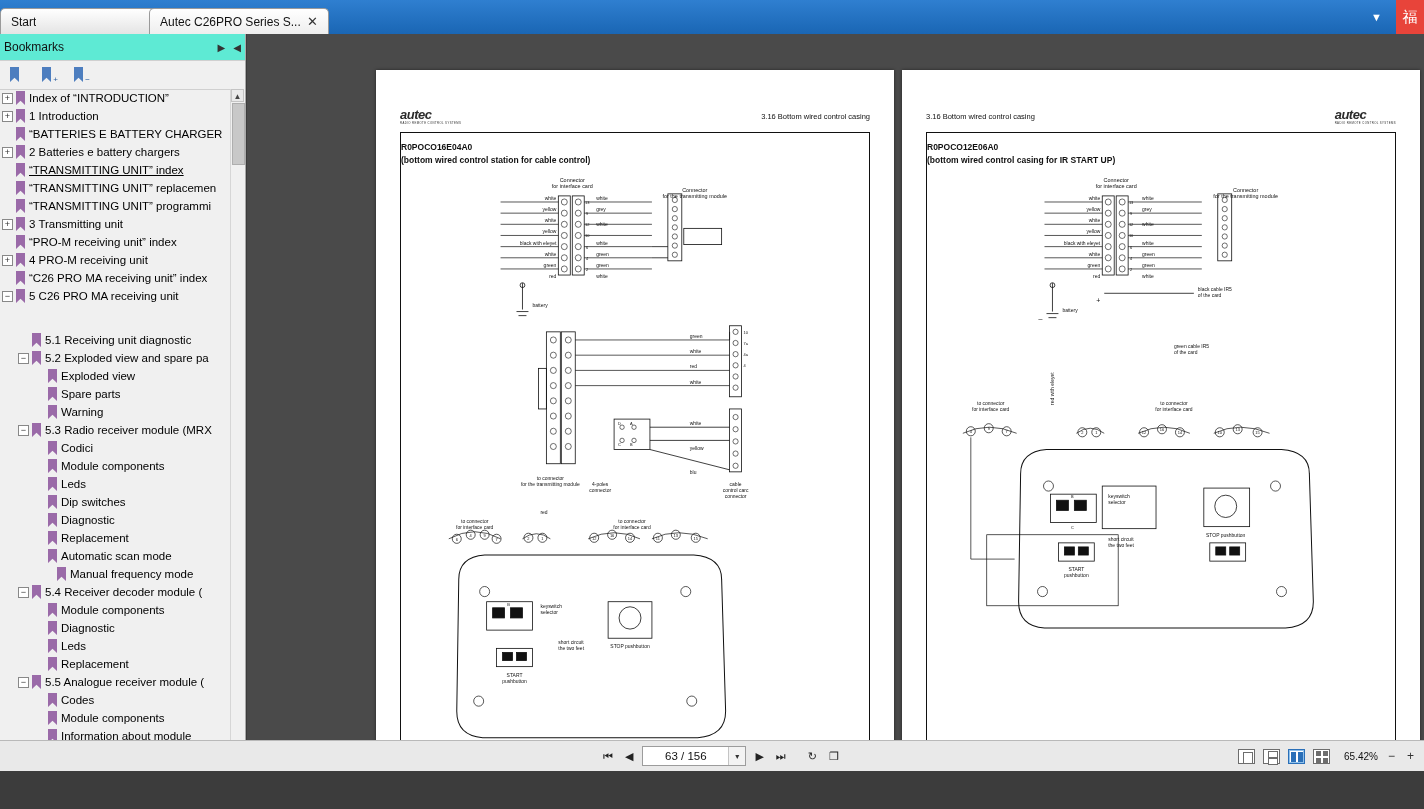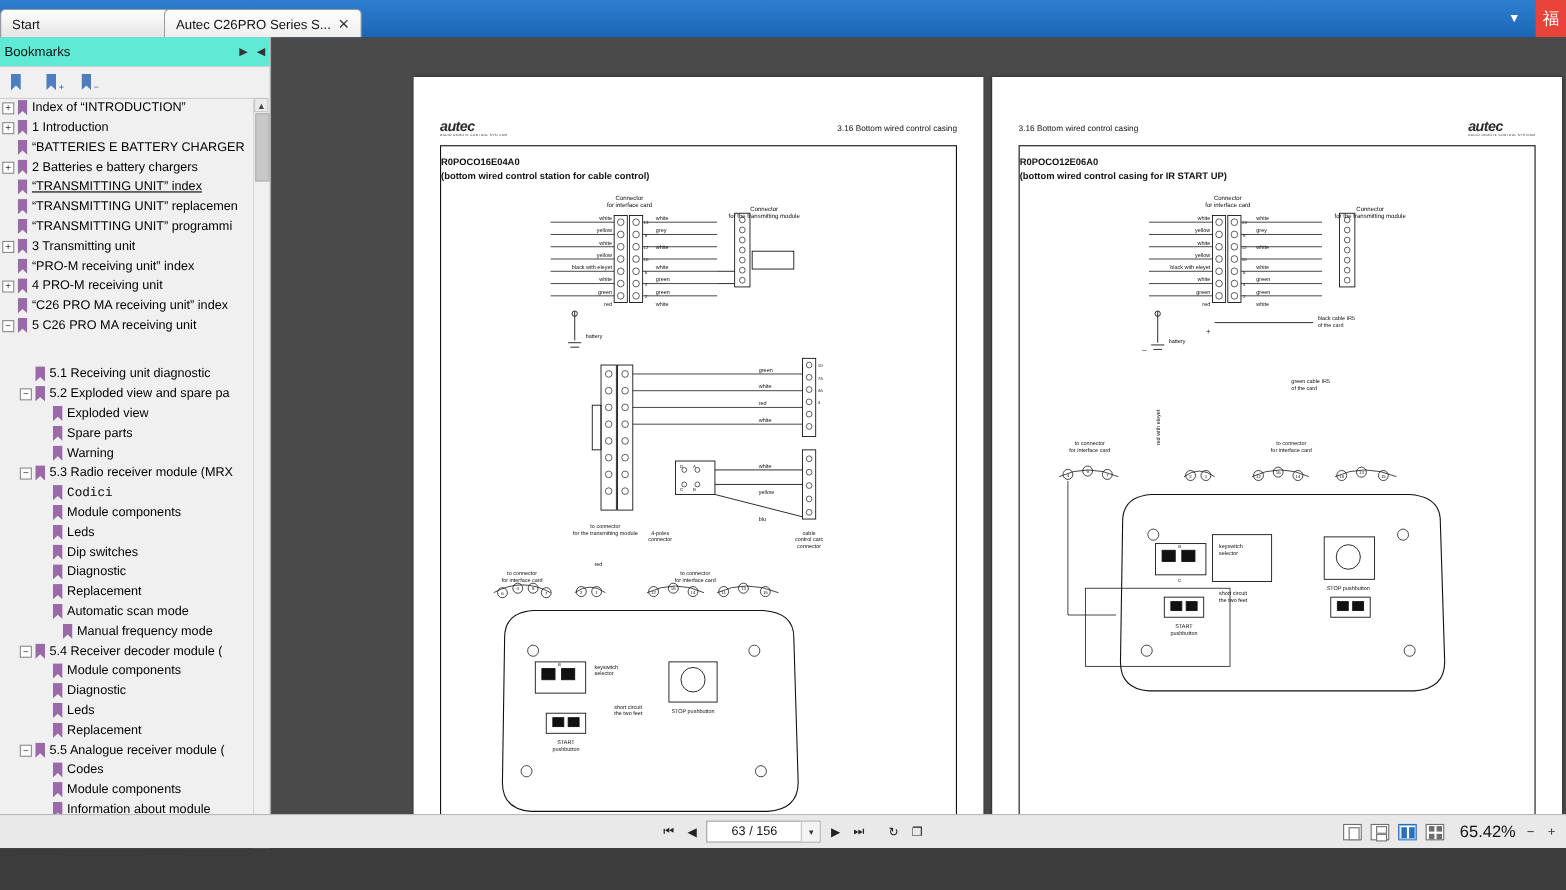--- a/index.html
+++ b/index.html
@@ -396,21 +396,21 @@
     position: relative;
     cursor: pointer;
     box-sizing: border-box;
   }
   .viewicon.sel { border-color: #2a6fb8; box-shadow: 0 0 0 1px #8fc0ea inset; }
   .viewicon i {
     position: absolute;
     background: #6d6d6d;
   }
   .zoomlabel {
-    font-size: 15px;
+    font-size: 10px;
     color: #111;
     margin-left: 6px;
   }
   .zoombtn {
     font-size: 12px;
     color: #333;
     padding: 0 2px;
     cursor: pointer;
   }
 
@@ -543,21 +543,21 @@
       <div class="bmrow" style="padding-left: 34px;">
         <span class="exp none"></span>
         <span class="bmicon"></span>
         <span class="bmlabel">Warning</span>
       </div>
       <div class="bmrow" style="padding-left: 18px;">
         <span class="exp">−</span>
         <span class="bmicon"></span>
         <span class="bmlabel">5.3 Radio receiver module (MRX</span>
       </div>
-      <div class="bmrow" style="padding-left: 34px; font-family: Liberation Mono, monospace;">
+      <div class="bmrow" style="padding-left: 34px;">
         <span class="exp none"></span>
         <span class="bmicon"></span>
         <span class="bmlabel">Codici</span>
       </div>
       <div class="bmrow" style="padding-left: 34px;">
         <span class="exp none"></span>
         <span class="bmicon"></span>
         <span class="bmlabel">Module components</span>
       </div>
       <div class="bmrow" style="padding-left: 34px;">

